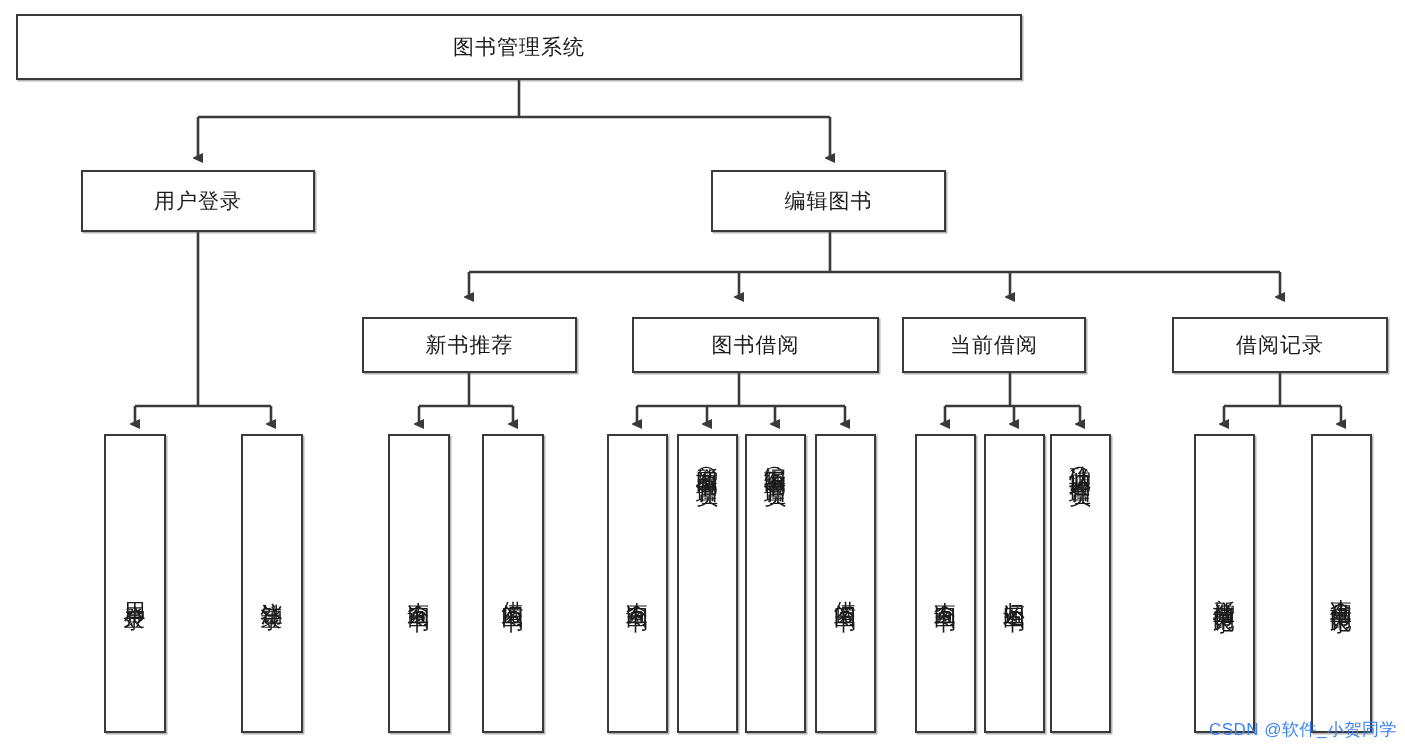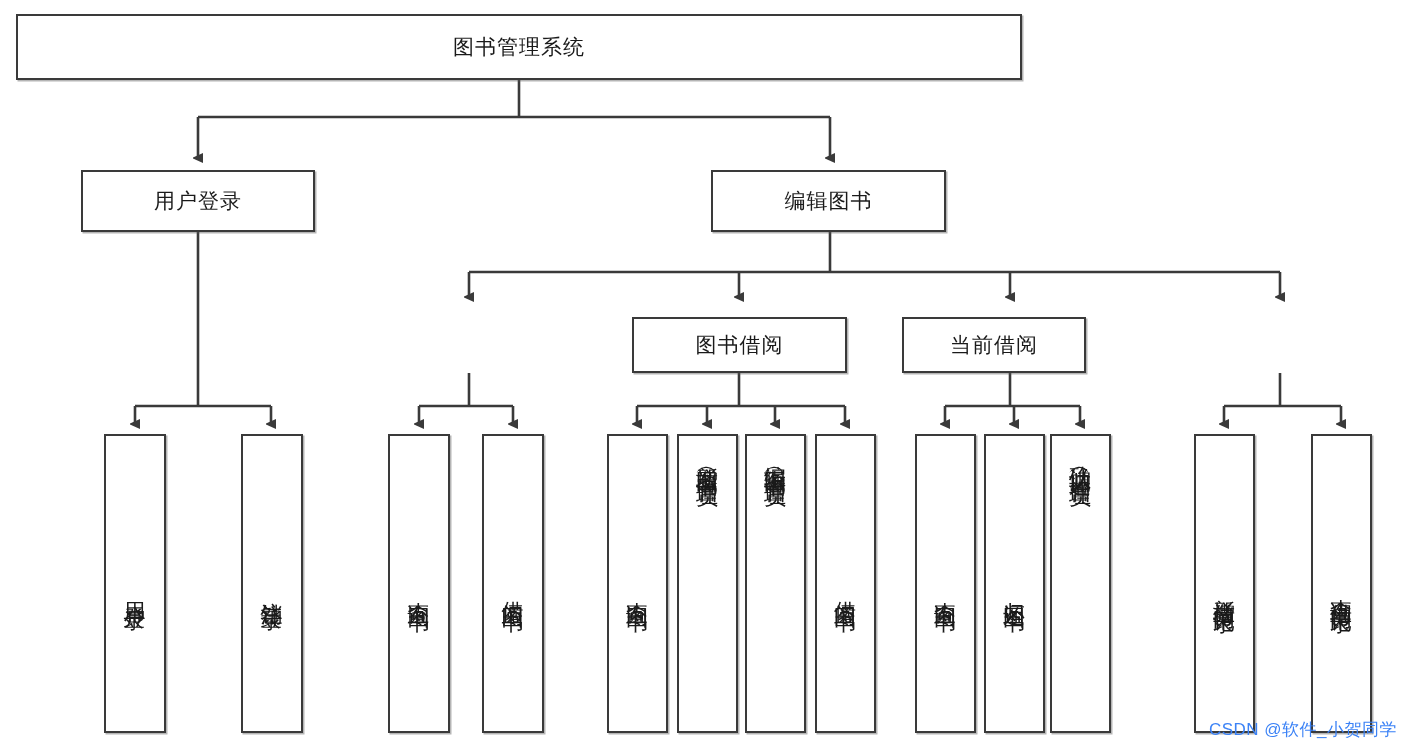--- a/index.html
+++ b/index.html
@@ -132,26 +132,32 @@
     <span class="node-label">图书管理系统</span>
   </div>
 
   <div class="node-box" style="left:81px; top:170px; width:234px; height:62px;">
     <span class="node-label">用户登录</span>
   </div>
   <div class="node-box" style="left:711px; top:170px; width:235px; height:62px;">
     <span class="node-label">编辑图书</span>
   </div>
 
-  <div class="node-box" style="left:632px; top:317px; width:215px; height:56px;">
+  <div class="node-box" style="left:362px; top:317px; width:215px; height:56px;">
+    <span class="node-label">新书推荐</span>
+  </div>
+  <div class="node-box" style="left:632px; top:317px; width:247px; height:56px;">
     <span class="node-label">图书借阅</span>
   </div>
   <div class="node-box" style="left:902px; top:317px; width:184px; height:56px;">
     <span class="node-label">当前借阅</span>
   </div>
+  <div class="node-box" style="left:1172px; top:317px; width:216px; height:56px;">
+    <span class="node-label">借阅记录</span>
+  </div>
 
   <div class="node-box leaf centered" style="left:104px; top:434px; width:62px; height:299px;">
     <span class="node-label">用户登录</span>
   </div>
   <div class="node-box leaf centered" style="left:241px; top:434px; width:62px; height:299px;">
     <span class="node-label">注销登录</span>
   </div>
 
   <div class="node-box leaf centered" style="left:388px; top:434px; width:62px; height:299px;">
     <span class="node-label">查询图书</span>

